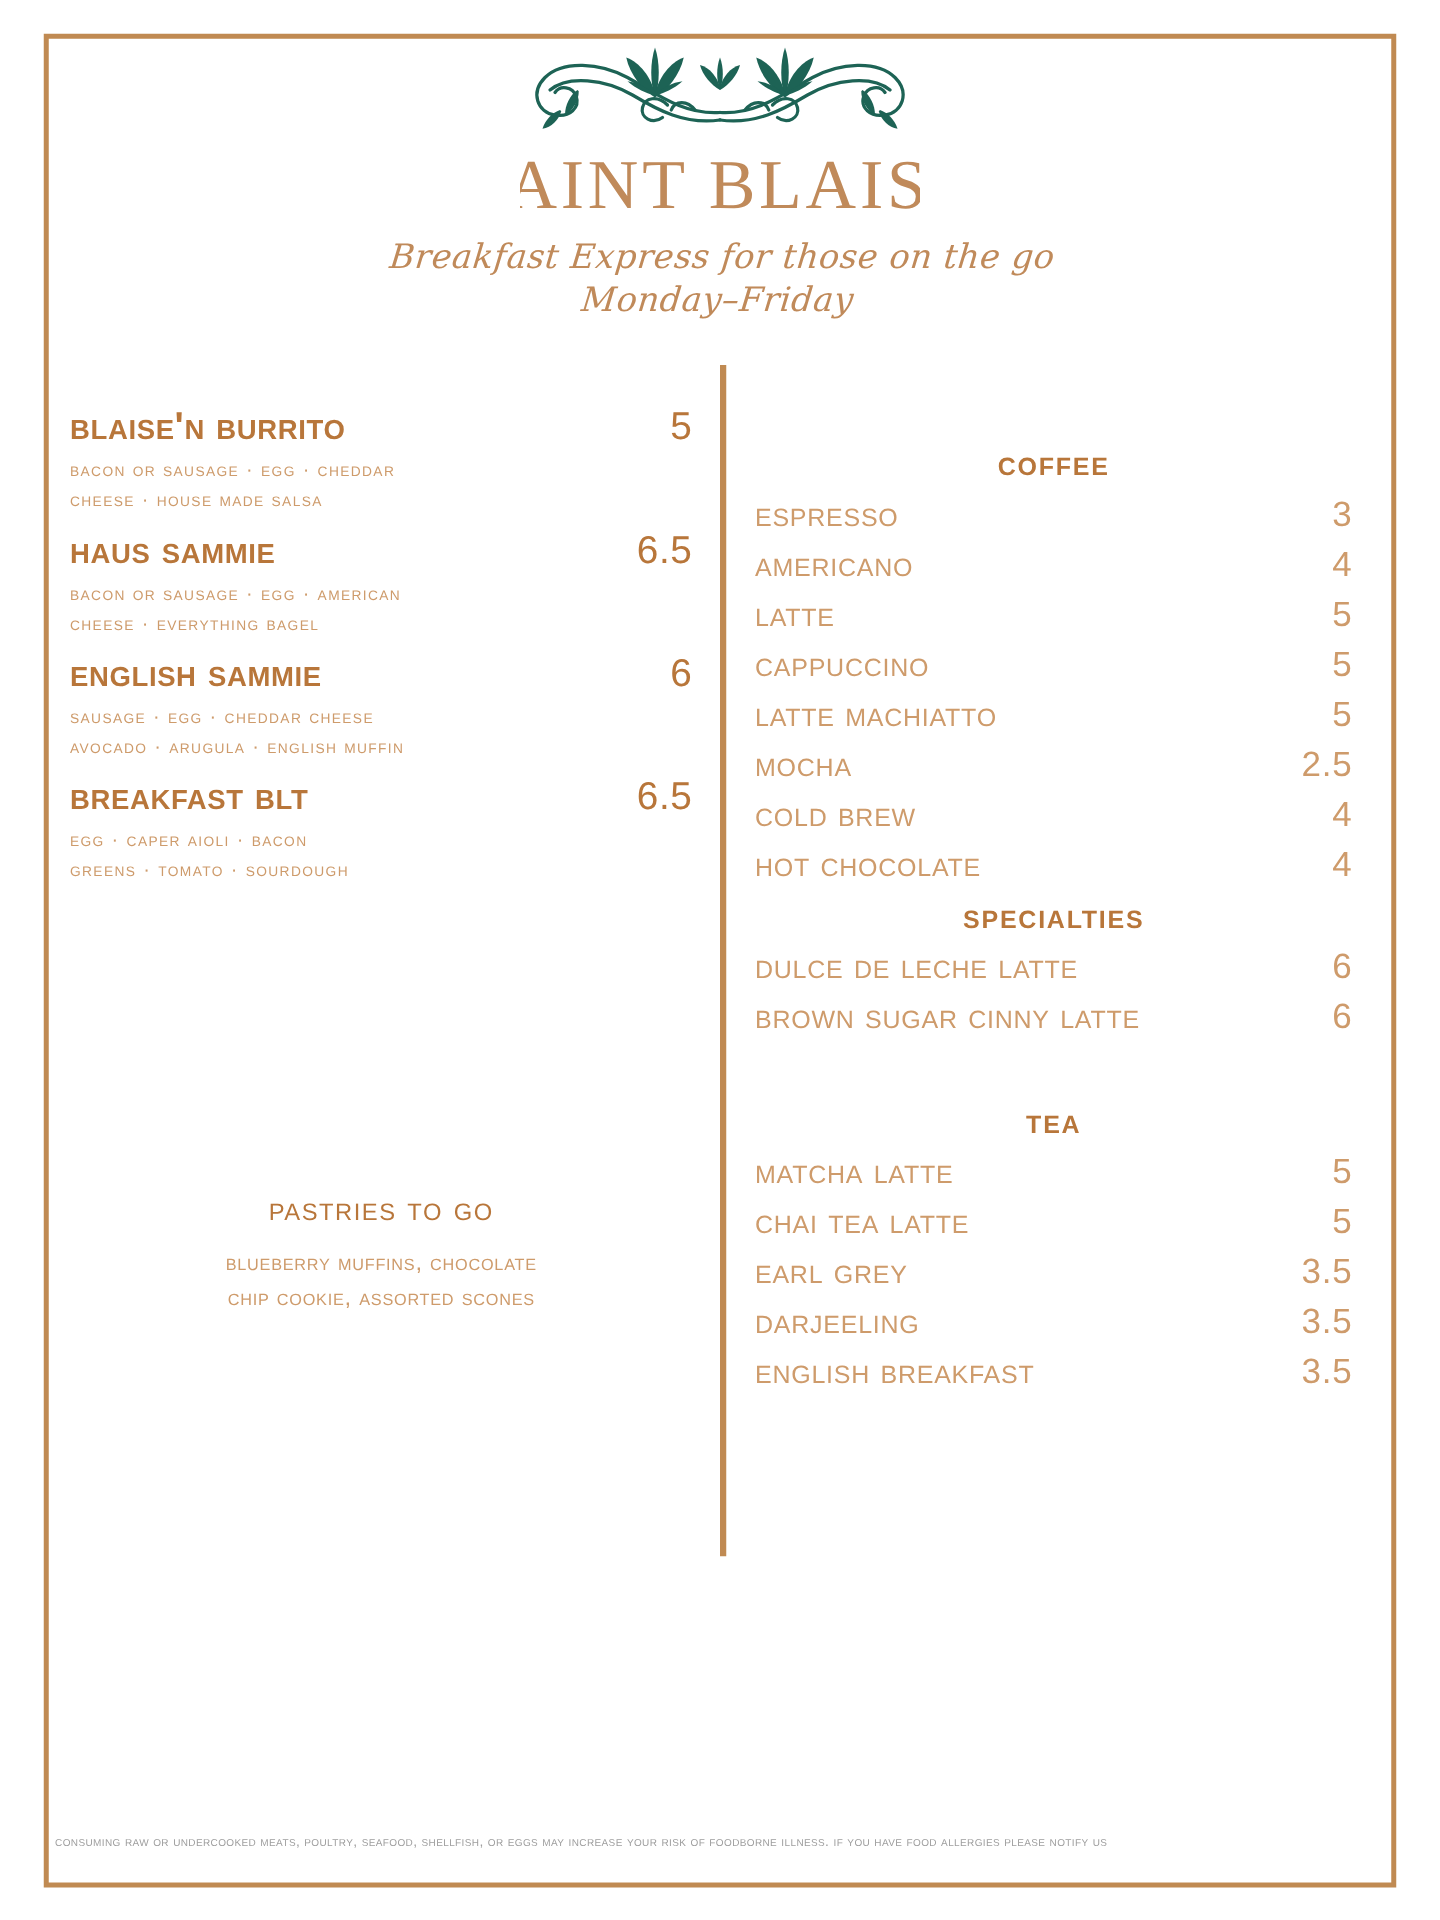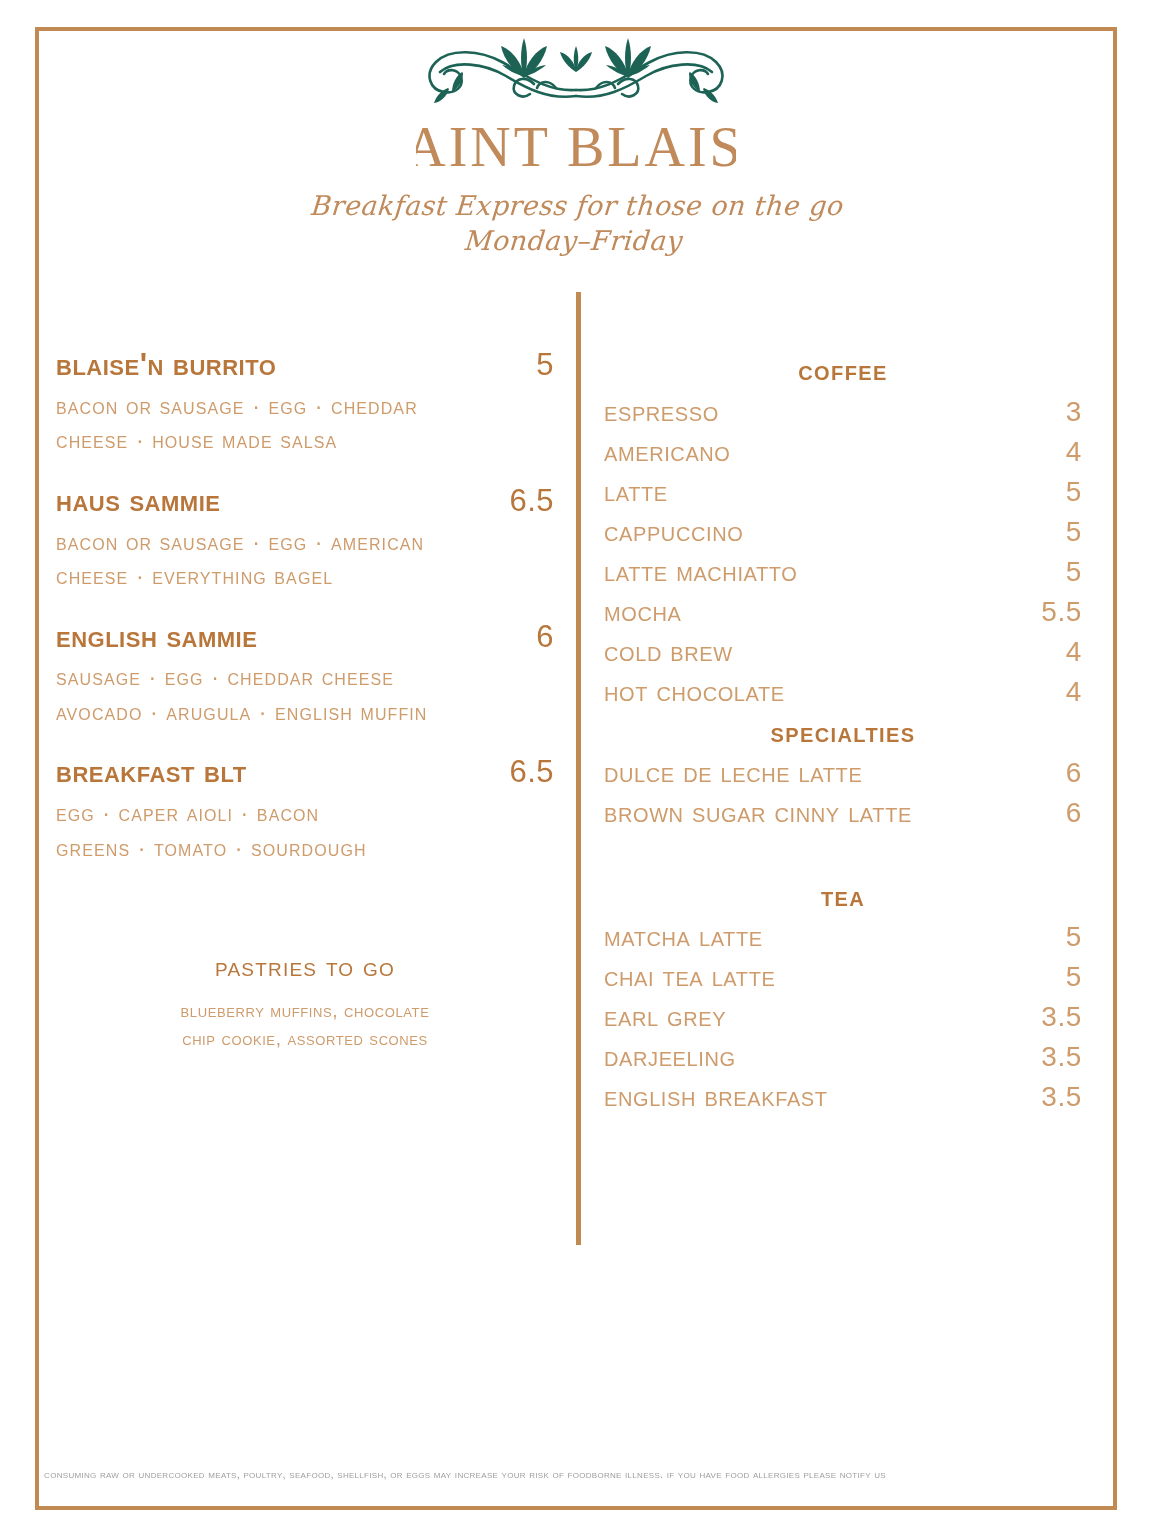--- a/index.html
+++ b/index.html
@@ -93,39 +93,38 @@
     top: 322px;
     width: 478px;
   }
 
   
   .food-item { margin-bottom: 2px; }
   .food-head {
     display: flex;
     align-items: baseline;
     justify-content: space-between;
-    margin-top: 24px;
   }
   .food-name {
     font-size: 31px;
     color: #B8763A;
     font-weight: 700;
     letter-spacing: 0.5px;
     font-variant: small-caps;
     text-transform: lowercase;
     line-height: 1.25;
   }
   .food-price {
     font-size: 31px;
     color: #B8763A;
     font-weight: 400;
     letter-spacing: 0.5px;
   }
   .food-desc {
-    font-size: 23px;
+    font-size: 16px;
     color: #CE9B6B;
     letter-spacing: 1.1px;
     line-height: 1.5;
     margin-top: 4px;
     margin-bottom: 8px;
     font-variant: small-caps;
     text-transform: lowercase;
   }
   .food-desc div { white-space: nowrap; }
 
@@ -338,21 +337,21 @@
       <div class="drink-row">
         <span>Cappuccino</span>
         <span class="drink-price">5</span>
       </div>
       <div class="drink-row">
         <span>Latte Machiatto</span>
         <span class="drink-price">5</span>
       </div>
       <div class="drink-row">
         <span>Mocha</span>
-        <span class="drink-price">5.5</span>
+        <span class="drink-price">2.5</span>
       </div>
       <div class="drink-row">
         <span>Cold Brew</span>
         <span class="drink-price">4</span>
       </div>
       <div class="drink-row">
         <span>Hot chocolate</span>
         <span class="drink-price">4</span>
       </div>
     </div>

